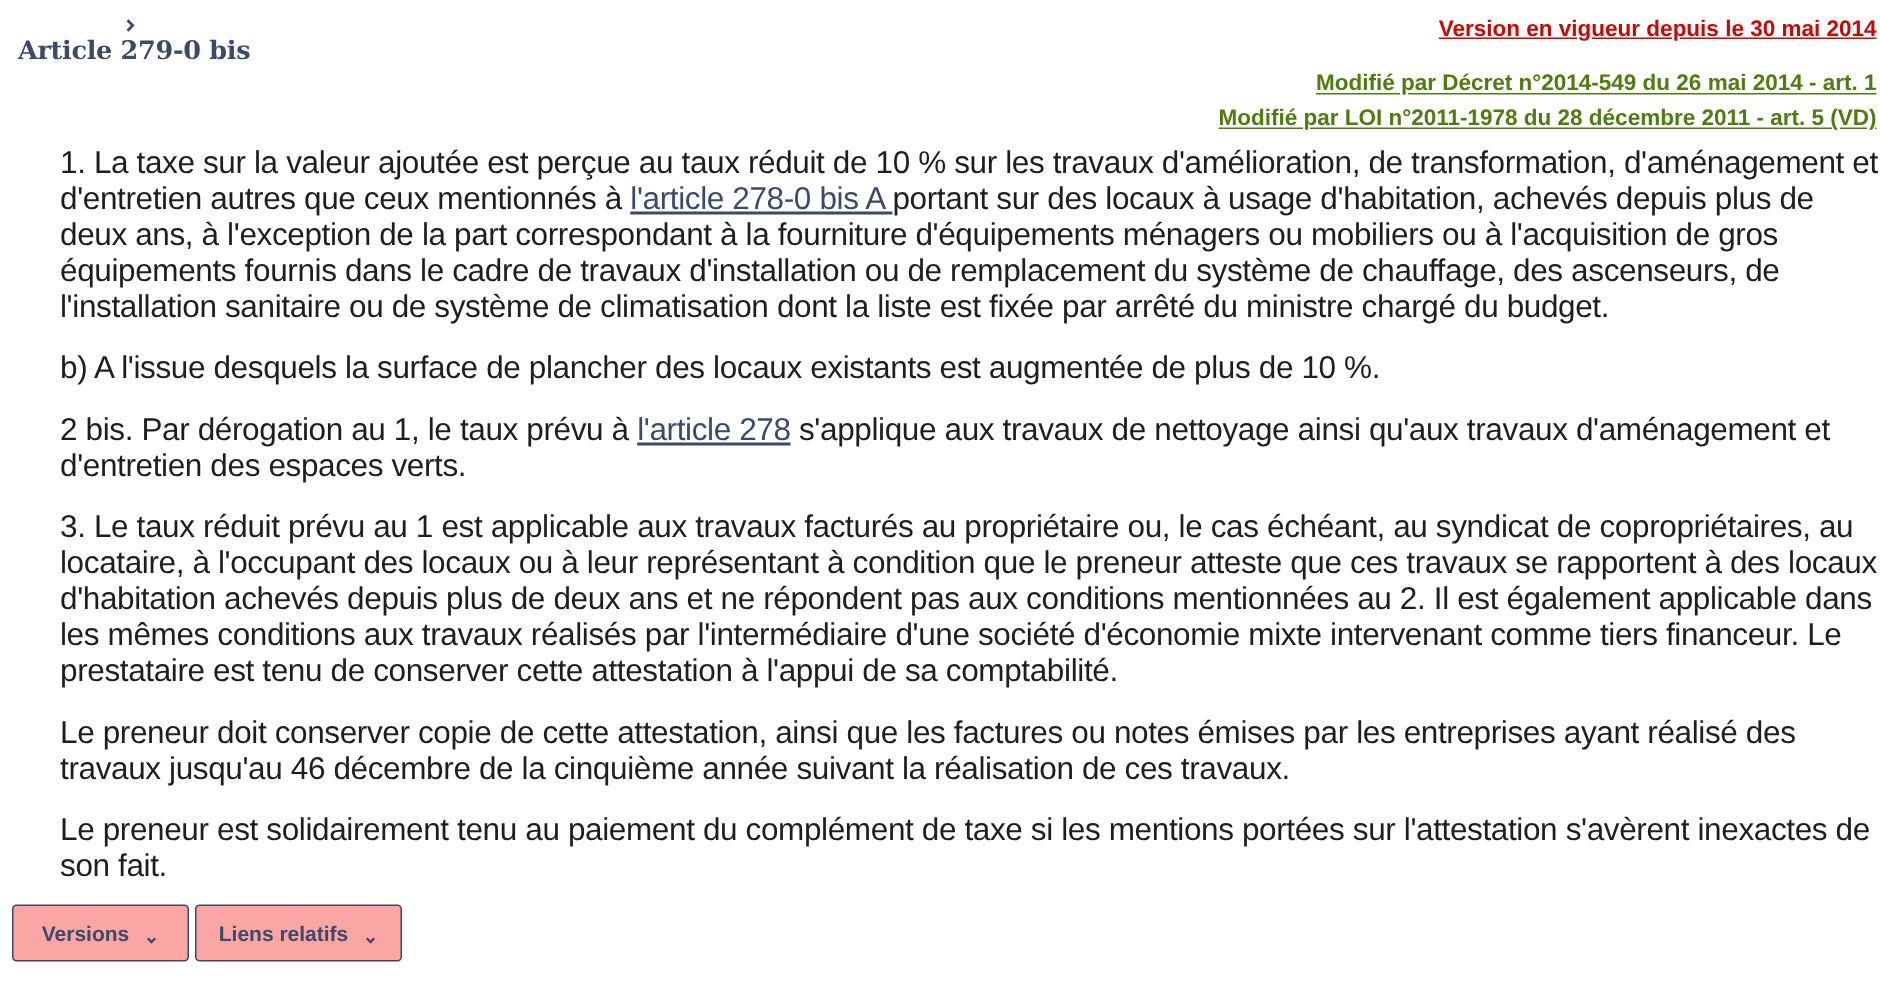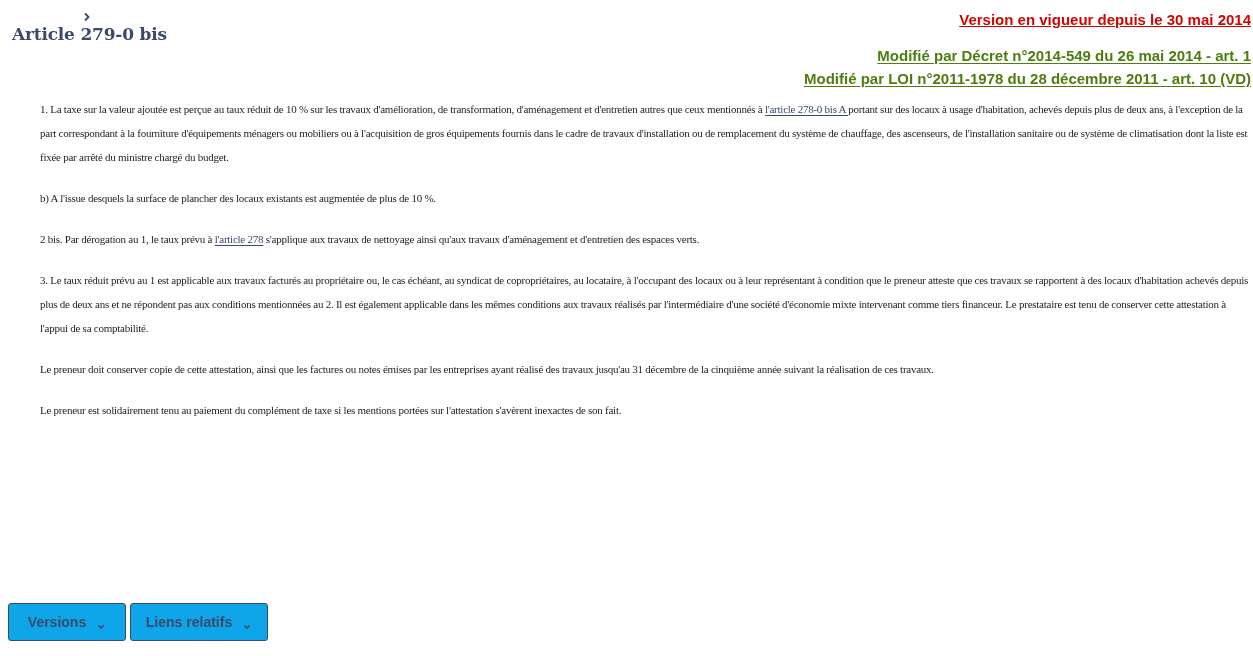--- a/index.html
+++ b/index.html
@@ -58,25 +58,24 @@
     display: block;
     color: #4d7c0f;
     text-decoration: underline;
     text-underline-offset: 2px;
   }
   .content {
     position: absolute;
     left: 40px;
     top: 97px;
     width: 1212px;
-    font-size: 11px;
+    font-size: 21px;
     line-height: 24px;
     letter-spacing: -0.25px;
     color: #1e1e1e;
-    font-family: Liberation Serif, serif;
   }
   .content p {
     margin: 0 0 17px 0;
   }
   .content a {
     color: #3a4a6b;
     text-decoration: underline;
     text-underline-offset: 2px;
   }
   .actions {
@@ -84,21 +83,21 @@
     left: 8px;
     top: 603px;
     display: flex;
     gap: 4px;
   }
   .btn {
     height: 38px;
     box-sizing: border-box;
     border: 1px solid #3a4a6b;
     border-radius: 3px;
-    background: #0ea5e9;
+    background: #fca5a5;
     color: #3a4a6b;
     font-family: "Liberation Sans", sans-serif;
     font-weight: bold;
     font-size: 14px;
     display: flex;
     align-items: center;
     justify-content: center;
     cursor: pointer;
   }
   .btn-versions { width: 118px; }
@@ -119,29 +118,29 @@
         <path d="M3 3.5 L6.5 7 L3 10.5" fill="none" stroke="#3a4a6b" stroke-width="1.8"></path>
       </svg>
   </span>
   <span class="article-title">Article 279-0 bis</span>
 </div>
 
 <div class="version-status">Version en vigueur depuis le 30 mai 2014</div>
 
 <div class="modifs">
   <a href="#">Modifié par Décret n°2014-549 du 26 mai 2014 - art. 1</a>
-  <a href="#">Modifié par LOI n°2011-1978 du 28 décembre 2011 - art. 10 (VD)</a>
+  <a href="#">Modifié par LOI n°2011-1978 du 28 décembre 2011 - art. 5 (VD)</a>
 </div>
 
 <div class="content">
   <p><span>1. La taxe sur la valeur ajoutée est perçue au taux réduit de 10 % sur les travaux d'amélioration, de transformation, d'aménagement et d'entretien autres que ceux mentionnés à </span><a href="#">l'article 278-0 bis A </a><span>portant sur des locaux à usage d'habitation, achevés depuis plus de deux ans, à l'exception de la part correspondant à la fourniture d'équipements ménagers ou mobiliers ou à l'acquisition de gros équipements fournis dans le cadre de travaux d'installation ou de remplacement du système de chauffage, des ascenseurs, de l'installation sanitaire ou de système de climatisation dont la liste est fixée par arrêté du ministre chargé du budget.</span></p>
   <p>b) A l'issue desquels la surface de plancher des locaux existants est augmentée de plus de 10 %.</p>
   <p><span>2 bis. Par dérogation au 1, le taux prévu à </span><a href="#">l'article 278</a><span> s'applique aux travaux de nettoyage ainsi qu'aux travaux d'aménagement et d'entretien des espaces verts.</span></p>
   <p>3. Le taux réduit prévu au 1 est applicable aux travaux facturés au propriétaire ou, le cas échéant, au syndicat de copropriétaires, au locataire, à l'occupant des locaux ou à leur représentant à condition que le preneur atteste que ces travaux se rapportent à des locaux d'habitation achevés depuis plus de deux ans et ne répondent pas aux conditions mentionnées au 2. Il est également applicable dans les mêmes conditions aux travaux réalisés par l'intermédiaire d'une société d'économie mixte intervenant comme tiers financeur. Le prestataire est tenu de conserver cette attestation à l'appui de sa comptabilité.</p>
-  <p>Le preneur doit conserver copie de cette attestation, ainsi que les factures ou notes émises par les entreprises ayant réalisé des travaux jusqu'au 31 décembre de la cinquième année suivant la réalisation de ces travaux.</p>
+  <p>Le preneur doit conserver copie de cette attestation, ainsi que les factures ou notes émises par les entreprises ayant réalisé des travaux jusqu'au 46 décembre de la cinquième année suivant la réalisation de ces travaux.</p>
   <p>Le preneur est solidairement tenu au paiement du complément de taxe si les mentions portées sur l'attestation s'avèrent inexactes de son fait.</p>
 </div>
 
 <div class="actions">
   <button class="btn btn-versions">
     <span>Versions</span>
     <span class="chev-down">
       <svg width="10" height="8" viewBox="0 0 10 8">
           <path d="M2.5 2.5 L5 5 L7.5 2.5" fill="none" stroke="#3a4a6b" stroke-width="1.6"></path>
         </svg>

